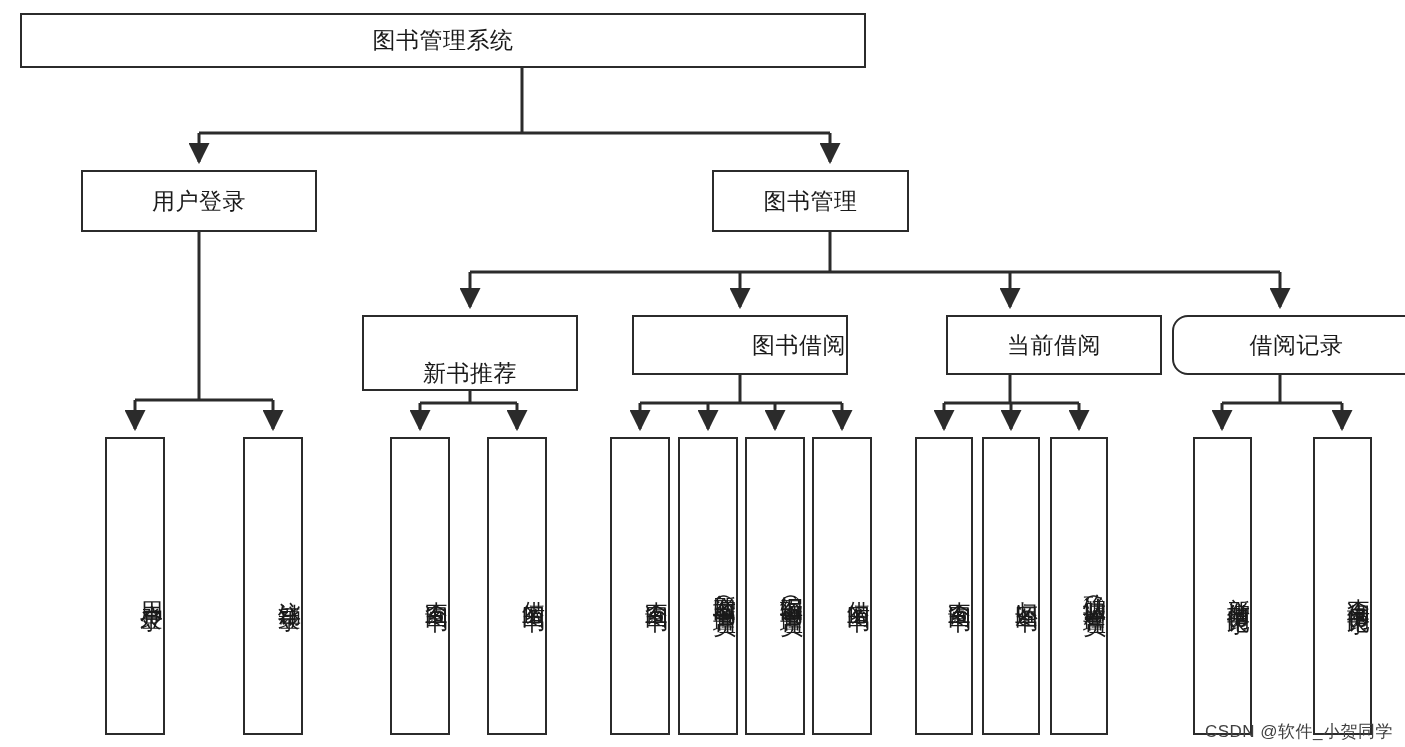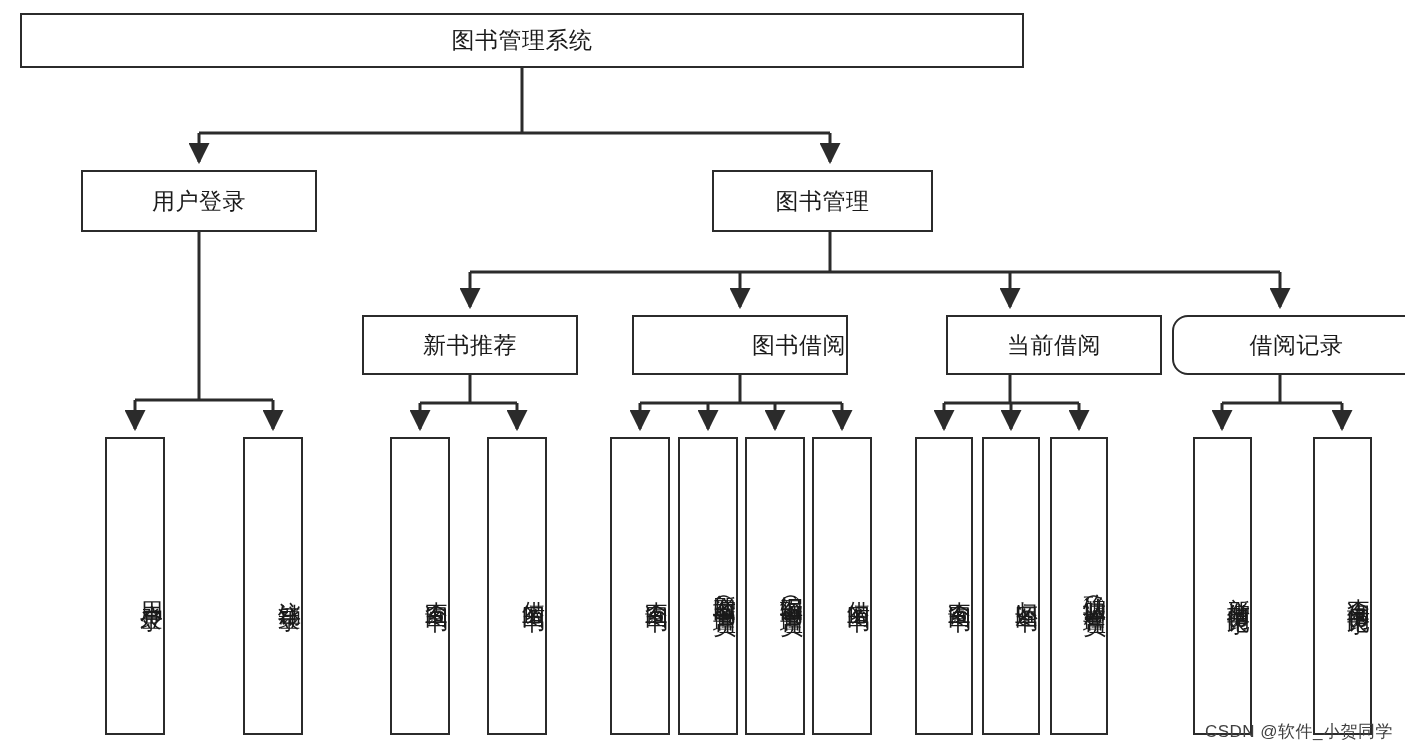--- a/index.html
+++ b/index.html
@@ -110,32 +110,32 @@
       <path d="M 1011 403 L 1011 429" marker-end="url(#arrow)"></path>
       <path d="M 1079 403 L 1079 429" marker-end="url(#arrow)"></path>
 
       <path d="M 1280 375 L 1280 403"></path>
       <path d="M 1222 403 L 1342 403"></path>
       <path d="M 1222 403 L 1222 429" marker-end="url(#arrow)"></path>
       <path d="M 1342 403 L 1342 429" marker-end="url(#arrow)"></path>
     </g>
   </svg>
 
-  <div class="node horiz" style="left: 20px; top: 13px; width: 1004px; height: 55px;">
+  <div class="node horiz" style="left: 20px; top: 13px; width: 846px; height: 55px;">
     <span>图书管理系统</span>
   </div>
 
   <div class="node horiz" style="left: 81px; top: 170px; width: 236px; height: 62px;">
     <span>用户登录</span>
   </div>
-  <div class="node horiz" style="left: 712px; top: 170px; width: 221px; height: 62px;">
+  <div class="node horiz" style="left: 712px; top: 170px; width: 197px; height: 62px;">
     <span>图书管理</span>
   </div>
 
-  <div class="node horiz" style="left: 362px; top: 315px; width: 216px; height: 60px;">
+  <div class="node horiz" style="left: 362px; top: 315px; width: 216px; height: 76px; align-items: flex-end;">
     <span>新书推荐</span>
   </div>
   <div class="node horiz" style="left: 632px; top: 315px; width: 216px; height: 60px; justify-content: flex-end;">
     <span>图书借阅</span>
   </div>
   <div class="node horiz" style="left: 902px; top: 315px; width: 216px; height: 60px; margin-left: 44px;">
     <span>当前借阅</span>
   </div>
   <div class="node horiz" style="left: 1172px; top: 315px; width: 249px; height: 60px; border-radius: 16px;">
     <span>借阅记录</span>

